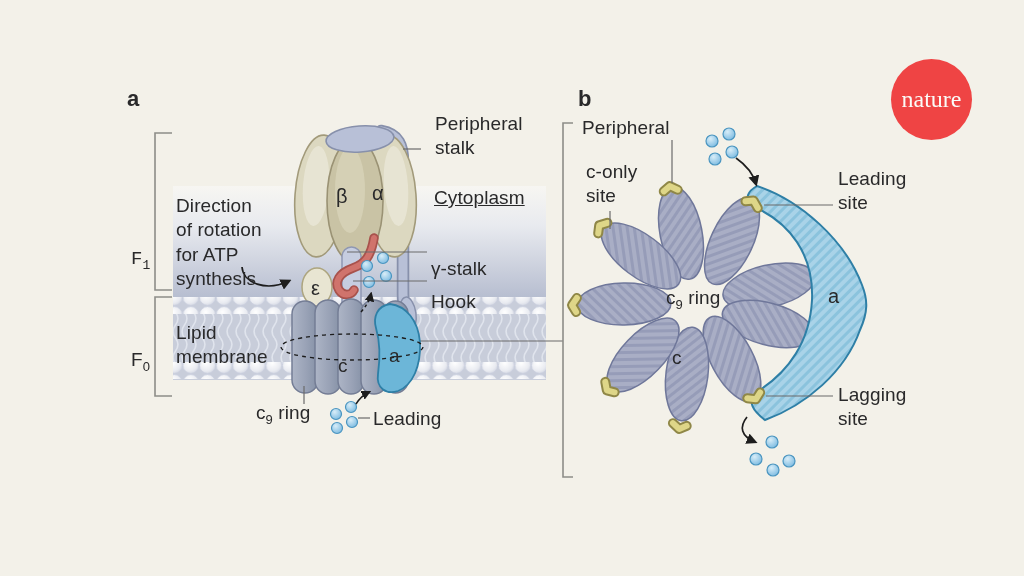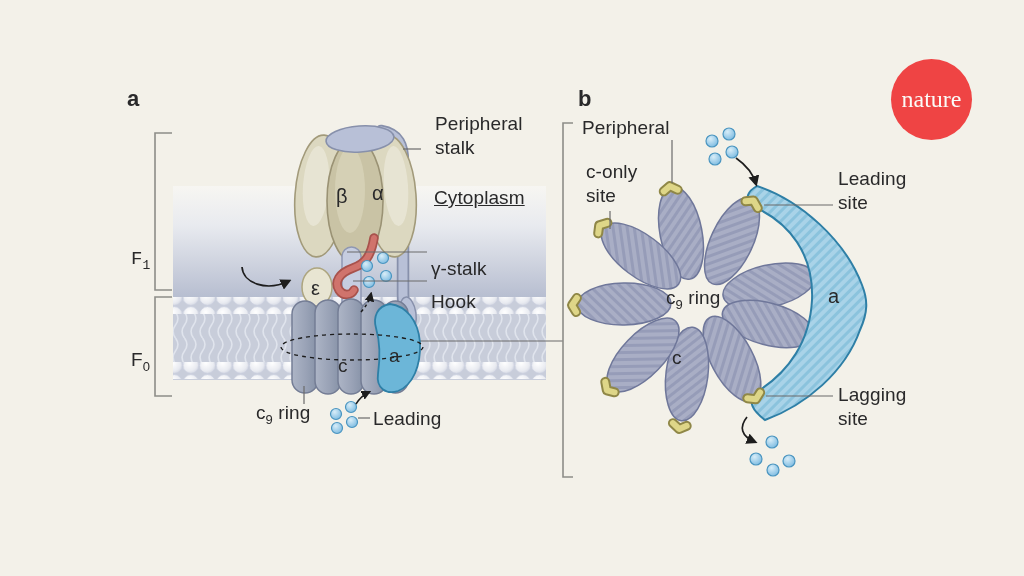--- a/index.html
+++ b/index.html
@@ -228,20 +228,26 @@
   <div class="lbl panel-letter" style="left:578px;top:85px;">b</div>
 
   <div class="lbl" style="left:131px;top:247px;font-family:Liberation Mono, monospace;"><span>F</span><sub>1</sub></div>
   <div class="lbl" style="left:131px;top:348px;"><span>F</span><sub>0</sub></div>
 
   <div class="lbl" style="left:423px;top:112px;margin-left:12px;">Peripheral
 stalk</div>
   <div class="lbl" style="left:434px;top:186px;text-decoration:underline;">Cytoplasm</div>
   <div class="lbl" style="left:431px;top:257px;">γ-stalk</div>
   <div class="lbl" style="left:431px;top:270px;margin-top:20px;">Hook</div>
+  <div class="lbl" style="left:176px;top:194px;">Direction
+of rotation
+for ATP
+synthesis</div>
+  <div class="lbl" style="left:176px;top:321px;">Lipid
+membrane</div>
   <div class="lbl" style="left:256px;top:401px;"><span>c</span><sub>9</sub><span> ring</span></div>
   <div class="lbl" style="left:373px;top:407px;">Leading</div>
 
   <div class="lbl greek" style="left:336px;top:184px;">β</div>
   <div class="lbl greek" style="left:372px;top:181px;">α</div>
   <div class="lbl greek" style="left:311px;top:276px;">ε</div>
   <div class="lbl" style="left:338px;top:354px;">c</div>
   <div class="lbl" style="left:389px;top:344px;">a</div>
 
   <div class="lbl" style="left:582px;top:116px;">Peripheral</div>

